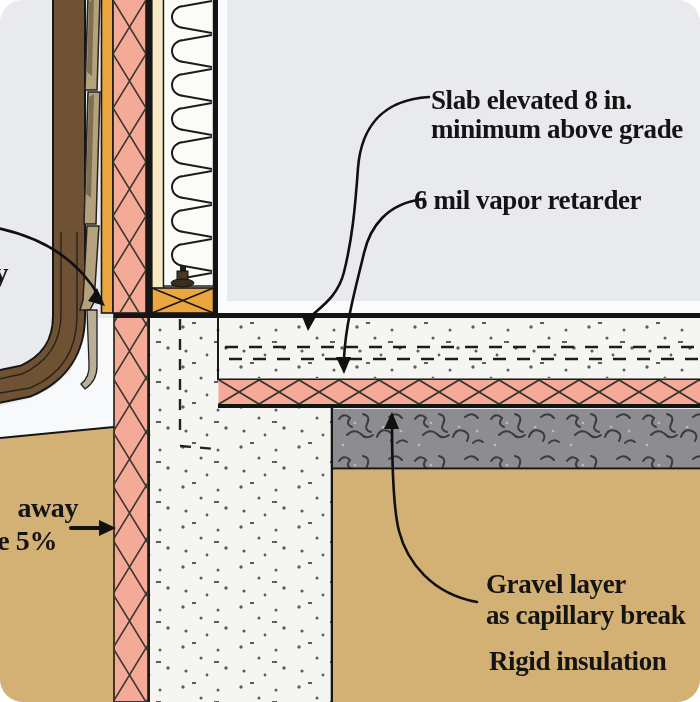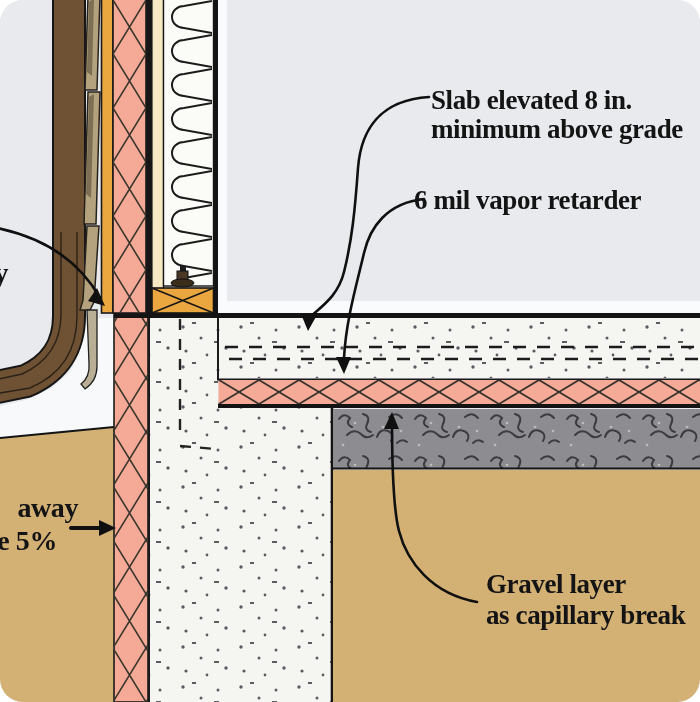--- a/index.html
+++ b/index.html
@@ -175,19 +175,20 @@
   <div>minimum above grade</div>
 </div>
 
 <div class="lbl" style="left:414px;top:186px;">6 mil vapor retarder</div>
 
 <div class="lbl" style="left:486px;top:569px;line-height:31px;">
   <div>Gravel layer</div>
   <div>as capillary break</div>
 </div>
 
+<div class="lbl" style="left:489px;top:647px;">Rigid insulation</div>
 
 <div class="lbl" style="left:-24px;top:258px;font-size:30px;">ity</div>
 
 <div class="lbl lbl-big ralign" style="left:-80px;top:491px;width:158px;">away</div>
 <div class="lbl lbl-big ralign" style="left:-80px;top:524px;width:137px;">e 5%</div>
 
 </div>
 
 </body></html>

